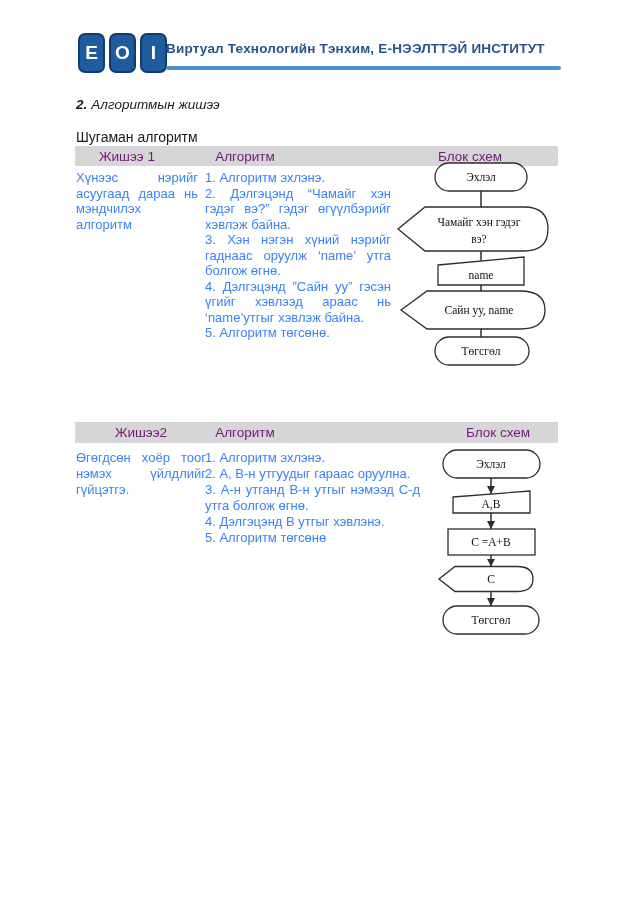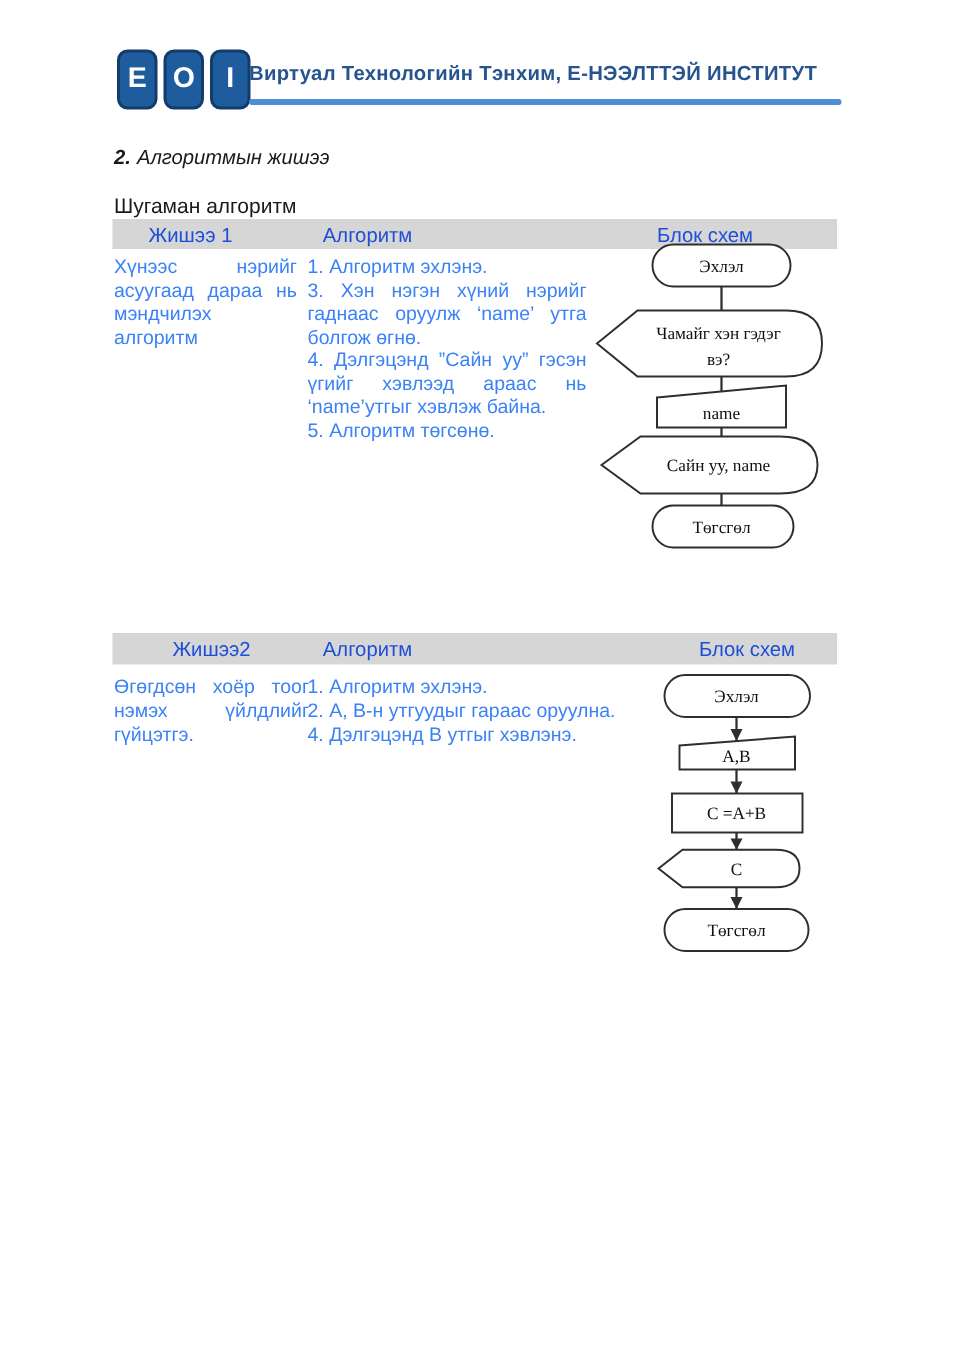--- a/index.html
+++ b/index.html
@@ -27,21 +27,21 @@
   
   .section-heading { left:76px; top:97px; font-size:13.5px;font-style:italic; }
   .section-heading .num { font-weight:bold; margin-right:4px; }
   .subtitle { left:76px; top:129px; font-size:14px; }
 
   
   .band { left:75px; width:483px; background:#d6d6d6; }
   .band.t1 { top:146px; height:20px; }
   .band.t2 { top:422px; height:21px; }
   .hlabel {
-    font-size:13.5px; color:#1d4ed8; transform:translateX(-50%); white-space:nowrap;
+    font-size:13.5px; color:#701a75; transform:translateX(-50%); white-space:nowrap;
   }
   .hl-t1 { top:149px; }
   .hl-t2 { top:425px;text-align:right; }
 
   
   .cell { font-size:13px; line-height:15.5px; color:#3b82f6; }
   .just { text-align:justify; text-align-last:left; }
   .t1-desc  { left:76px;  top:170px; width:122px; }
   .t1-steps { left:205px; top:170px; width:186px; }
   .t2-desc  { left:76px;  top:450px; width:130px; line-height:16px; }
@@ -79,20 +79,21 @@
 <div class="abs subtitle">Шугаман алгоритм</div>
 
 <div class="abs band t1"></div>
 <div class="abs hlabel hl-t1" style="left:127px;">Жишээ 1</div>
 <div class="abs hlabel hl-t1" style="left:245px;">Алгоритм</div>
 <div class="abs hlabel hl-t1" style="left:470px;">Блок схем</div>
 
 <div class="abs cell just t1-desc">Хүнээс нэрийг асуугаад дараа нь мэндчилэх алгоритм</div>
 <div class="abs cell t1-steps">
   <div class="step">1. Алгоритм эхлэнэ.</div>
+  <div class="step">2. Дэлгэцэнд “Чамайг хэн гэдэг вэ?” гэдэг өгүүлбэрийг хэвлэж байна.</div>
   <div class="step">3. Хэн нэгэн хүний нэрийг гаднаас оруулж ‘name’ утга болгож өгнө.</div>
   <div class="step">4. Дэлгэцэнд ”Сайн уу” гэсэн үгийг хэвлээд араас нь ‘name’утгыг хэвлэж байна.</div>
   <div class="step">5. Алгоритм төгсөнө.</div>
 </div>
 
 <svg id="fc1" class="fc" width="165" height="218" viewBox="0 0 165 218">
   <line x1="86" y1="19" x2="86" y2="193"></line>
   <rect x="40" y="5" width="92" height="28" rx="14"></rect>
   <path d="M 3 71 L 30 49 L 129 49 Q 153 49 153 71 Q 153 93 129 93 L 30 93 Z"></path>
   <polygon class="shape" points="43,107 129,99 129,127 43,127"></polygon>
@@ -108,21 +109,23 @@
 
 <div class="abs band t2"></div>
 <div class="abs hlabel hl-t2" style="left:141px;">Жишээ2</div>
 <div class="abs hlabel hl-t2" style="left:245px;">Алгоритм</div>
 <div class="abs hlabel hl-t2" style="left:498px;">Блок схем</div>
 
 <div class="abs cell just t2-desc">Өгөгдсөн хоёр тоог нэмэх үйлдлийг гүйцэтгэ.</div>
 <div class="abs cell t2-steps">
   <div class="step">1. Алгоритм эхлэнэ.</div>
   <div class="step">2. А, В-н утгуудыг гараас оруулна.</div>
+  <div class="step">3. А-н утганд В-н утгыг нэмээд С-д утга болгож өгнө.</div>
   <div class="step">4. Дэлгэцэнд В утгыг хэвлэнэ.</div>
+  <div class="step">5. Алгоритм төгсөнө</div>
 </div>
 
 <svg id="fc2" class="fc" width="130" height="196" viewBox="0 0 130 196">
   <line x1="58" y1="19" x2="58" y2="175"></line>
   <rect x="10" y="5" width="97" height="28" rx="14"></rect>
   <polygon class="shape" points="20,52 97,46 97,68 20,68"></polygon>
   <rect x="15" y="84" width="87" height="26"></rect>
   <path d="M 6 134 L 22 121.5 L 84 121.5 Q 100 121.5 100 134 Q 100 146.5 84 146.5 L 22 146.5 Z"></path>
   <rect x="10" y="161" width="96" height="28" rx="14"></rect>
   <polygon class="arrow" points="54,41 62,41 58,49"></polygon>

